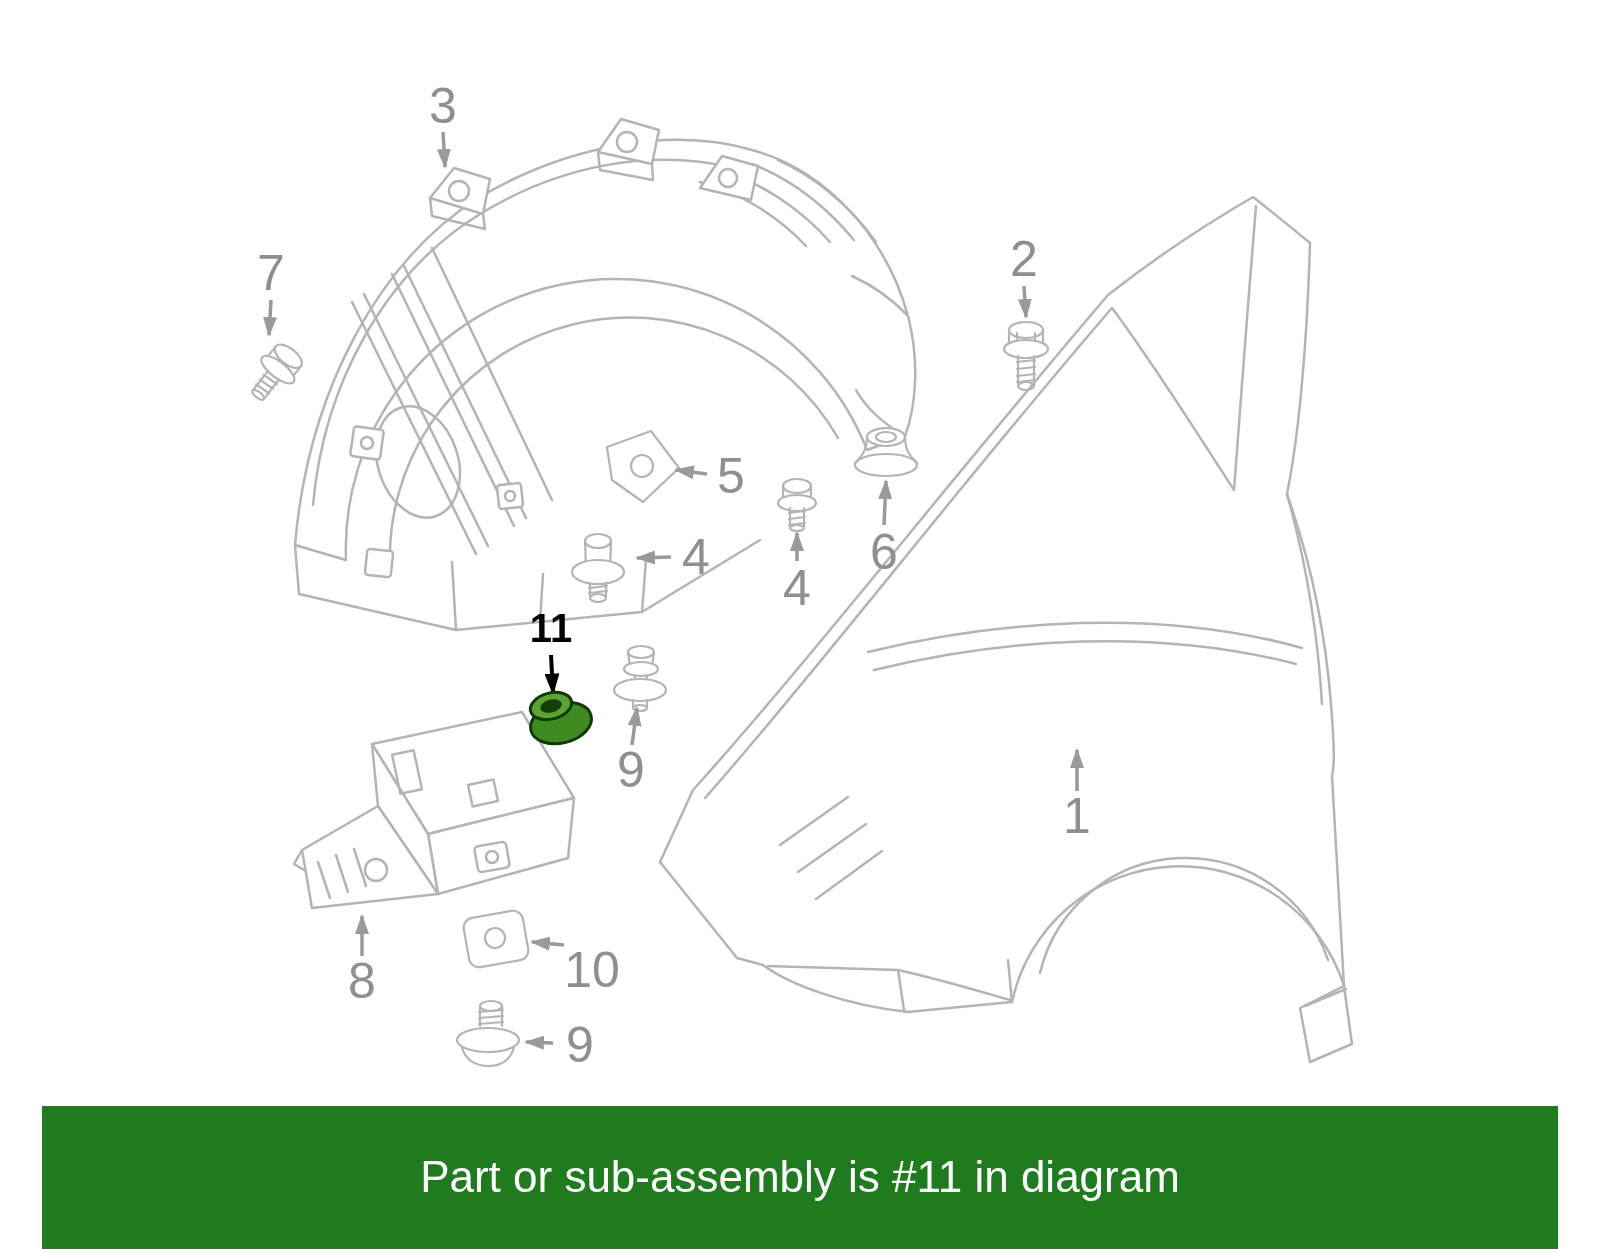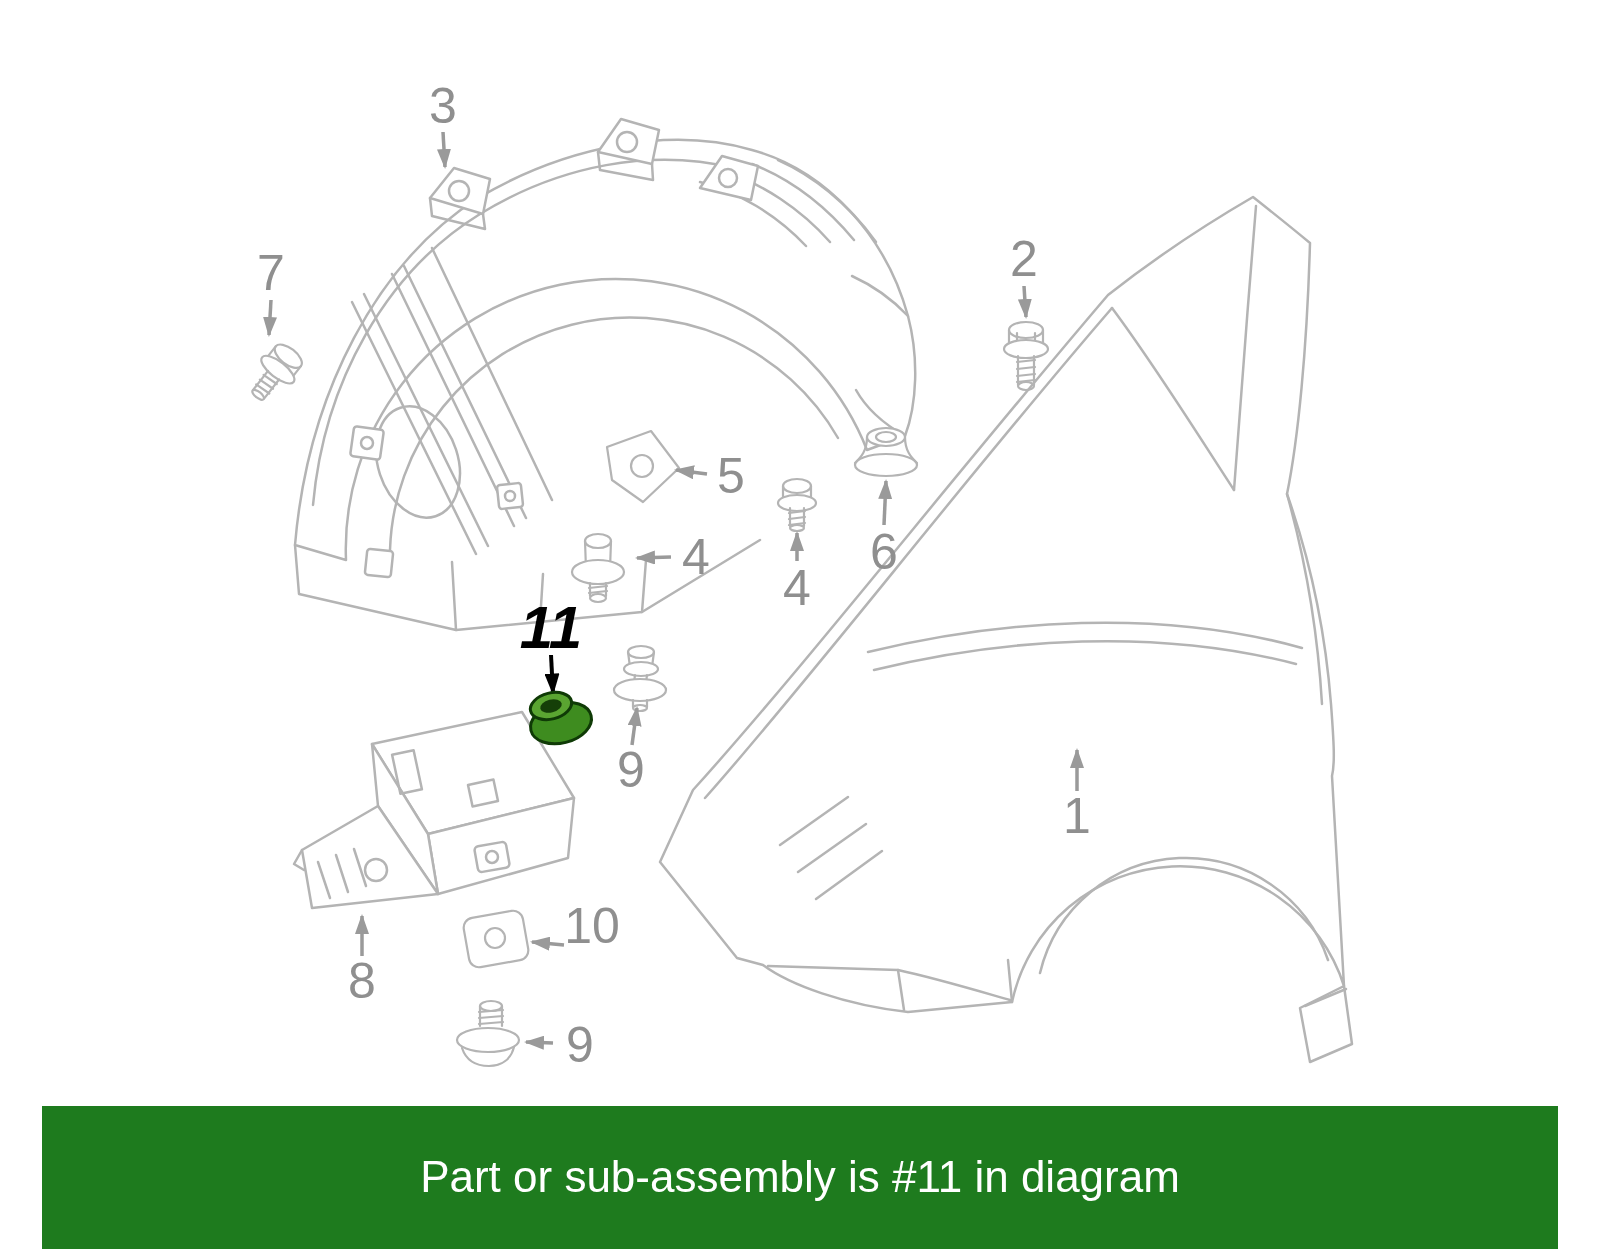--- a/index.html
+++ b/index.html
@@ -1,21 +1,21 @@
 <!DOCTYPE html>
 <html><head>
 <meta charset="utf-8">
 <style>
   html,body{margin:0;padding:0;background:#ffffff;}
   .stage{position:relative;width:1600px;height:1249px;background:#ffffff;overflow:hidden;
          font-family:"Liberation Sans",sans-serif;}
   .stage svg{position:absolute;left:0;top:0;}
   .callout{position:absolute;transform:translate(-50%,-50%);font-size:50px;line-height:1;
            color:#8f8f8f;user-select:none;white-space:nowrap;}
-  .callout.highlight{color:#000000;font-weight:700;font-size:60px;font-style:italic;}
+  .callout.highlight{color:#000000;font-weight:700;font-size:40px;}
   .banner{position:absolute;left:42px;right:42px;top:1106px;bottom:0;background:#1e7b1e;
           color:#ffffff;display:flex;flex-direction:row;justify-content:center;
           align-items:center;gap:8px;font-size:44px;line-height:1.15;text-align:center;}
 </style>
 </head>
 <body>
 
 <div class="stage">
 
   <svg width="1600" height="1249" viewBox="0 0 1600 1249">
@@ -224,20 +224,20 @@
   <div class="callout" style="left:271px;top:273px">7</div>
   <div class="callout" style="left:1024px;top:259px">2</div>
   <div class="callout" style="left:731px;top:476px">5</div>
   <div class="callout" style="left:696px;top:557px">4</div>
   <div class="callout" style="left:797px;top:588px">4</div>
   <div class="callout" style="left:884px;top:552px">6</div>
   <div class="callout highlight" style="left:551px;top:628px">11</div>
   <div class="callout" style="left:631px;top:770px">9</div>
   <div class="callout" style="left:1077px;top:816px">1</div>
   <div class="callout" style="left:362px;top:981px">8</div>
-  <div class="callout" style="left:592px;top:926px">10</div>
+  <div class="callout" style="left:592px;top:970px">10</div>
   <div class="callout" style="left:580px;top:1045px">9</div>
 
   <div class="banner">
     <div>Part or sub-assembly is #11 in diagram</div>
   </div>
 
 </div>
 
 </body></html>

